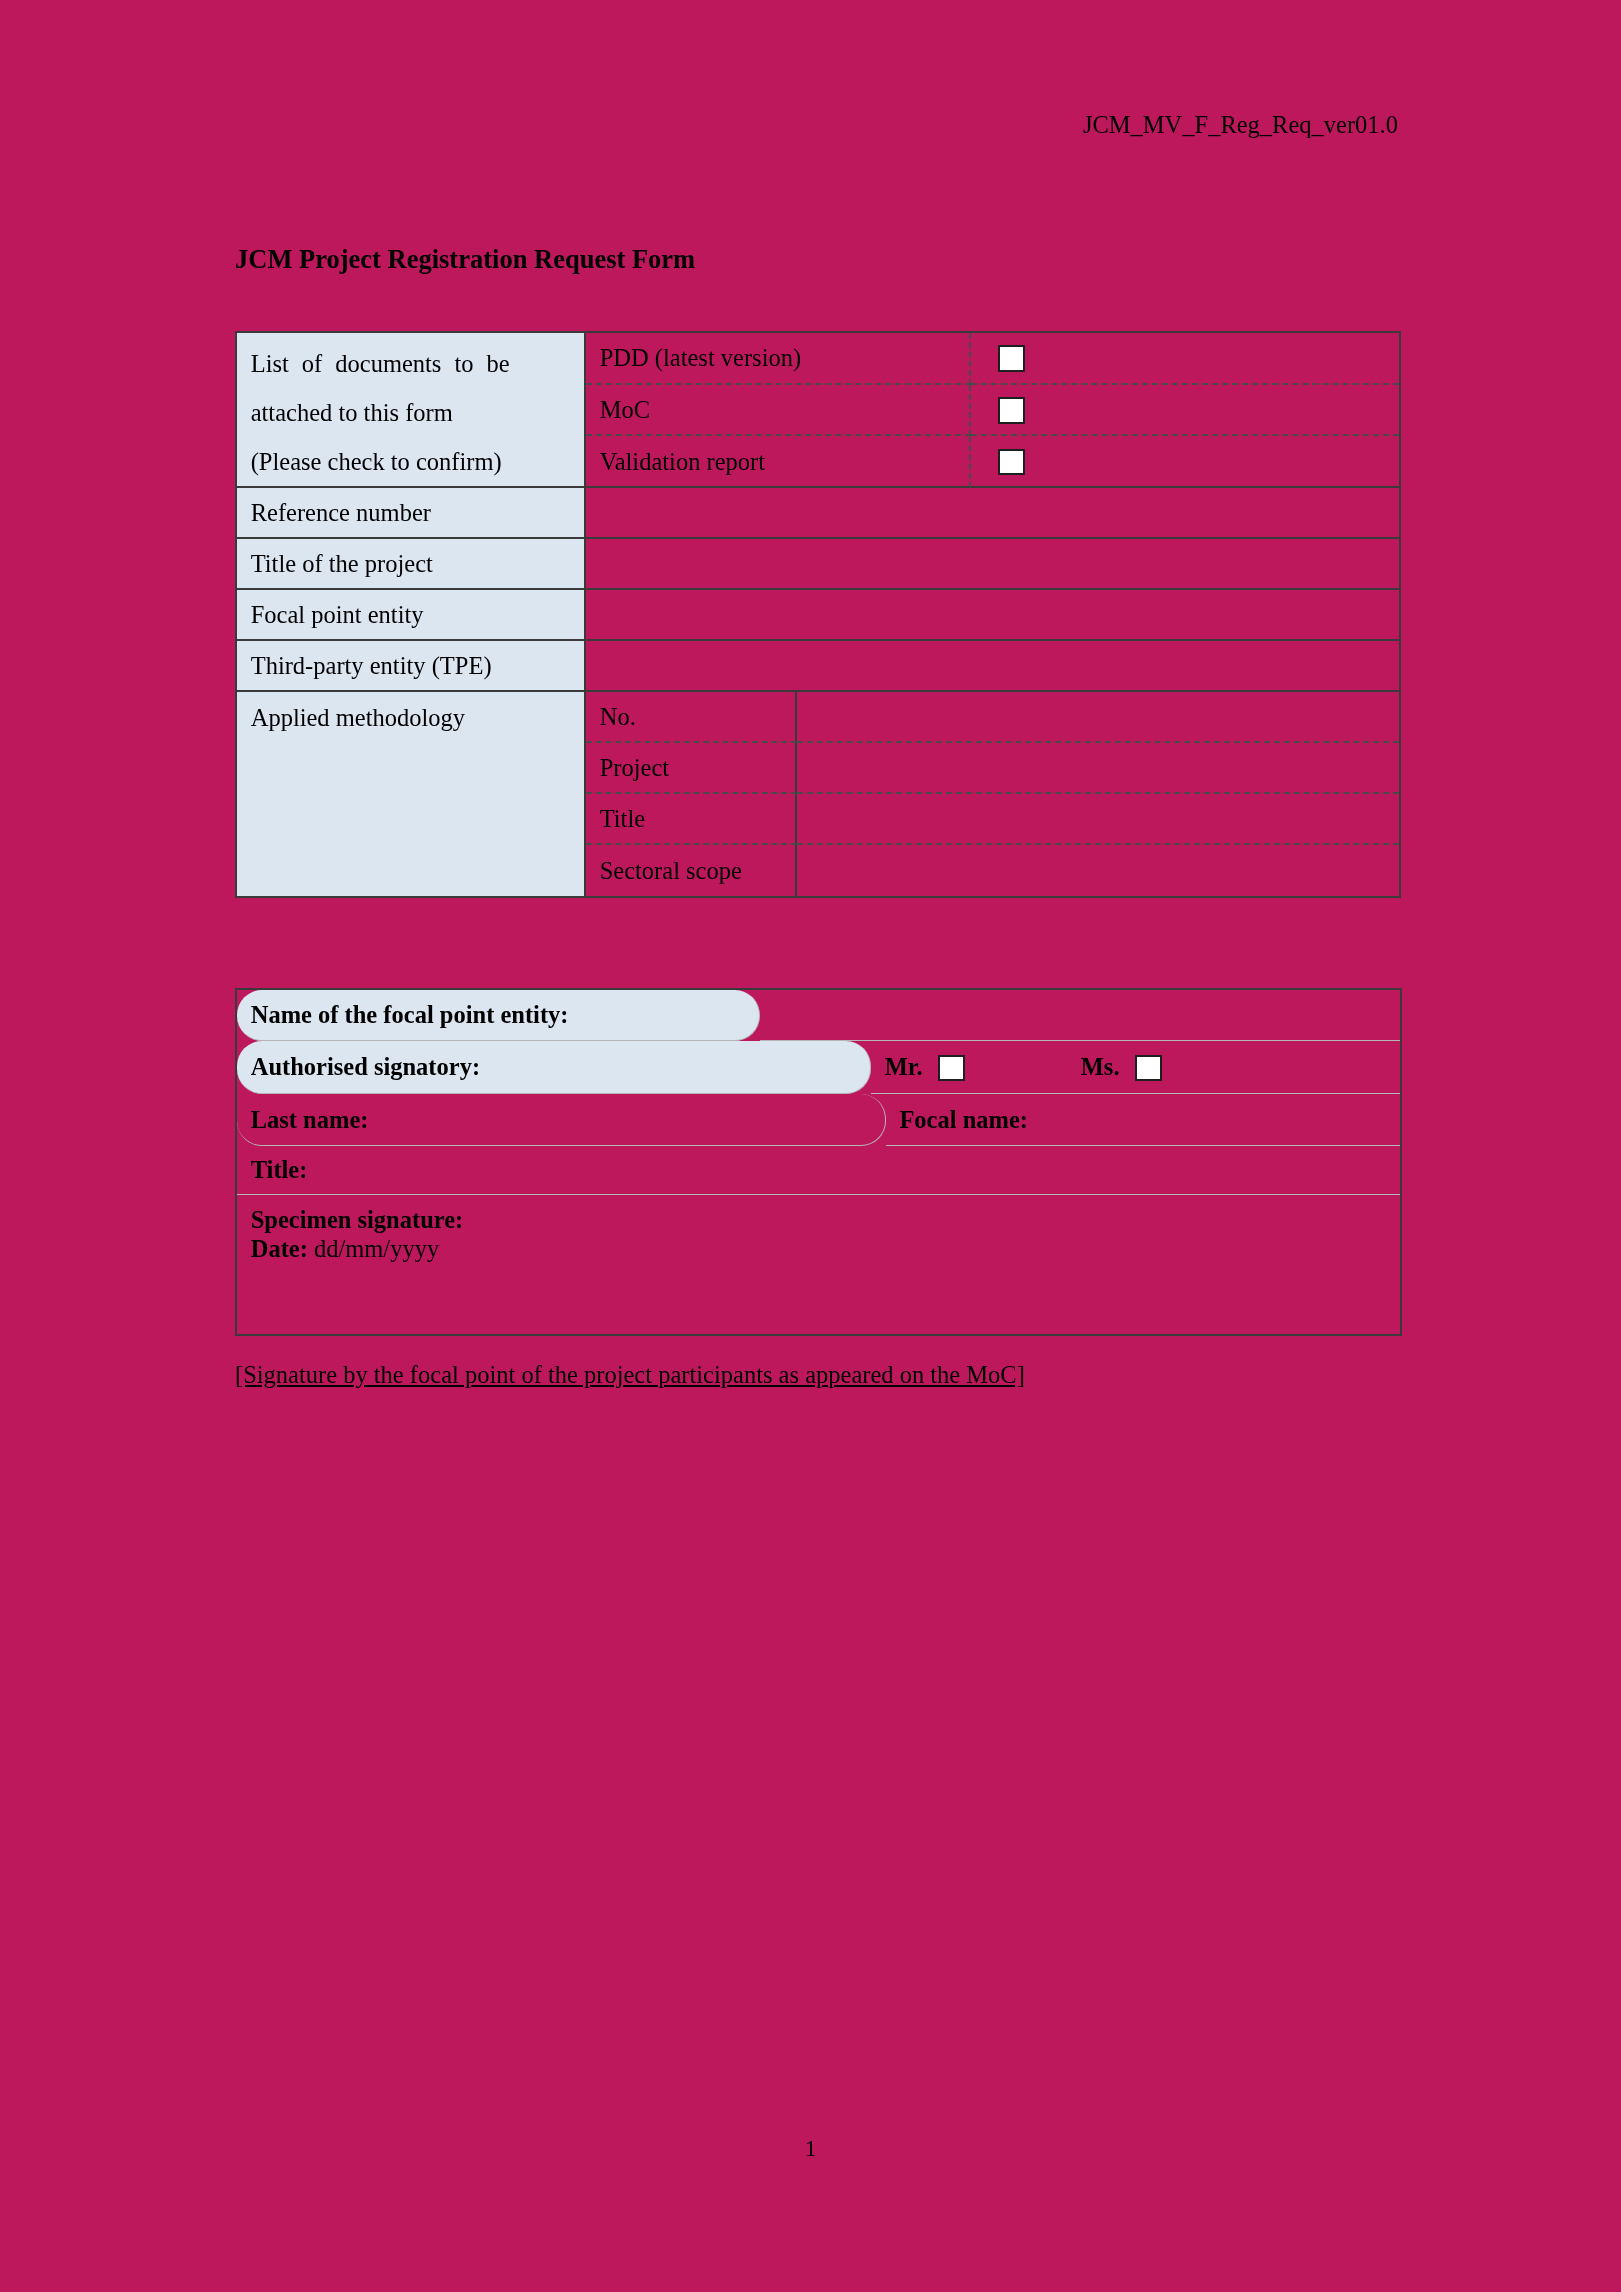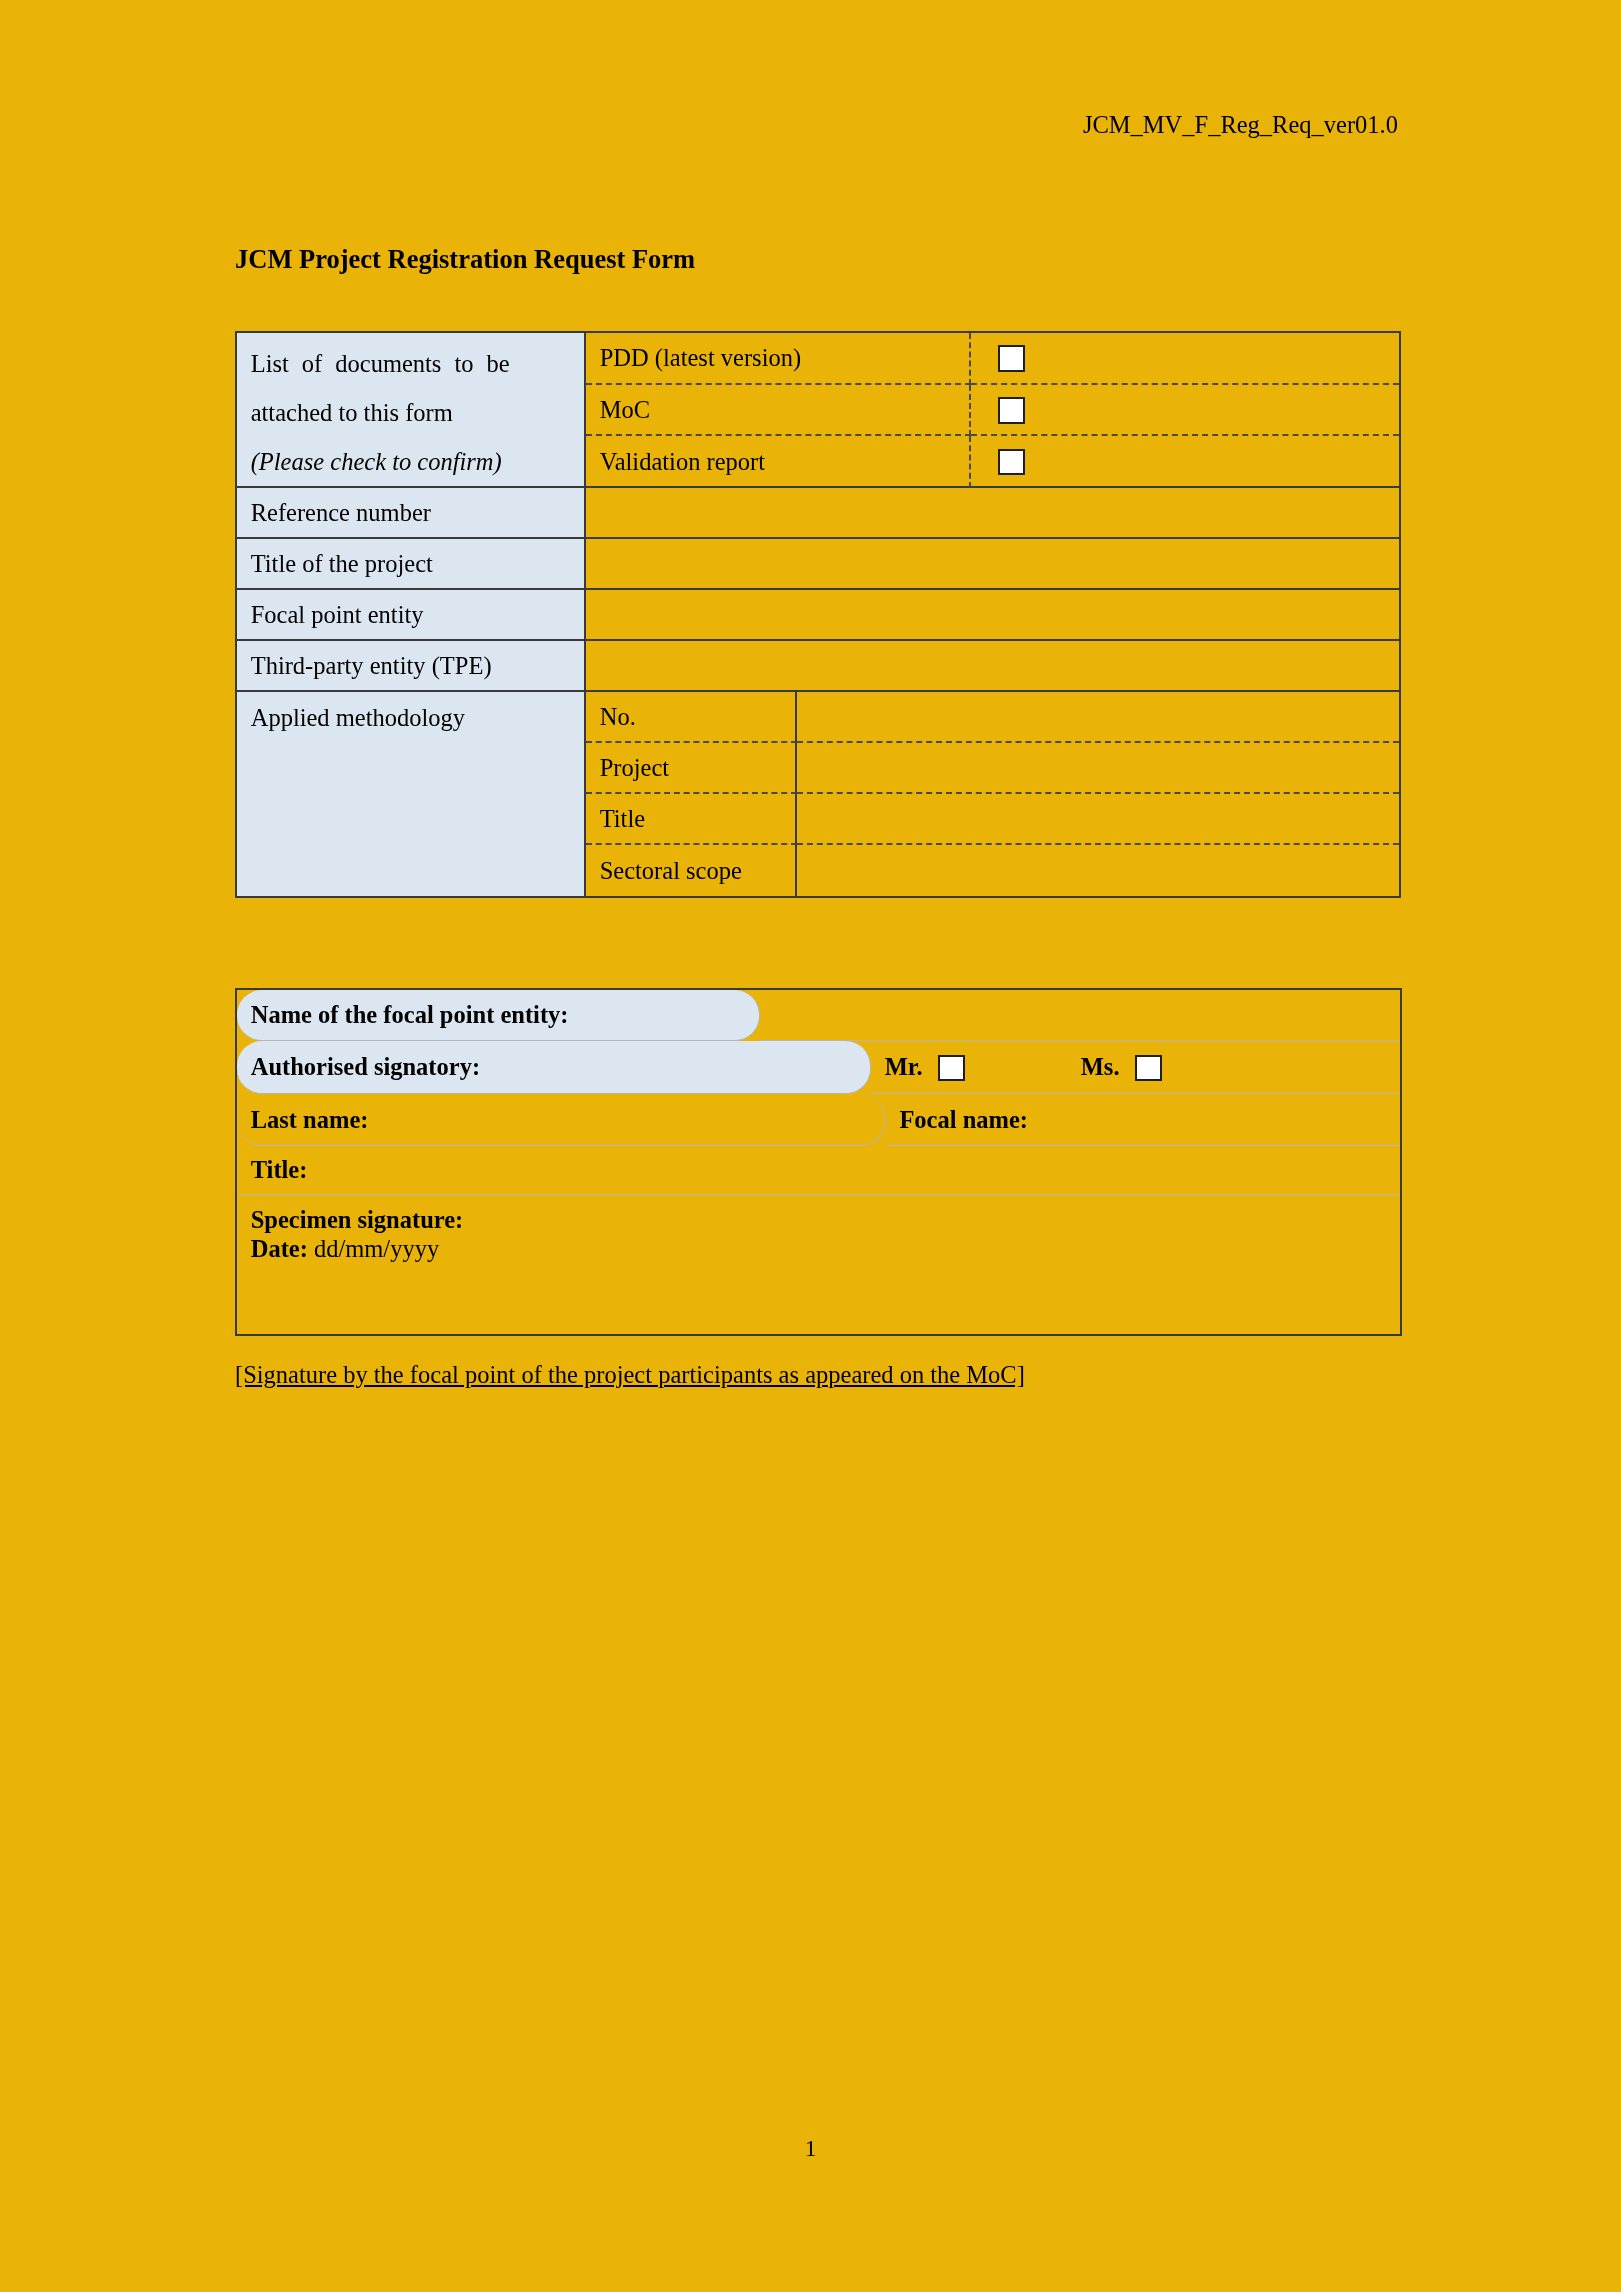--- a/index.html
+++ b/index.html
@@ -5,21 +5,21 @@
   * { margin: 0; padding: 0; box-sizing: border-box; }
   html, body { background: #ffffff; }
   body {
     font-family: "Liberation Serif", "DejaVu Serif", serif;
     color: #000000;
   }
   .page {
     position: relative;
     width: 1621px;
     height: 2293px;
-    background: #eab308;
+    background: #be185d;
     padding-left: 235px;
     padding-right: 223px;
     overflow: hidden;
   }
   .header-ref {
     margin-top: 110px;
     text-align: right;
     font-size: 24.5px;
     line-height: 29px;
   }
@@ -44,21 +44,21 @@
   .blue { background: #dce6f1; }
 
   .t1 .br-solid  { border-right: 2px solid #3a3a3a; margin-left: 40px; }
   .t1 .bb-solid  { border-bottom: 2px solid #3a3a3a; }
   .t1 .br-dash   { border-right: 2px dashed #4a4a4a; }
   .t1 .bb-dash   { border-bottom: 2px dashed #4a4a4a; }
 
   .attach-label { vertical-align: top; padding-top: 5.9px; }
   .attach-label .line { display: block; line-height: 49px; }
   .attach-label .just { word-spacing: 6.9px; }
-  .attach-label .it { font-style: italic; }
+  .attach-label .it { }
 
   .meth-label { vertical-align: top; }
   .meth-label .line { display: block; line-height: 51px; }
 
   .checkbox {
     display: inline-block;
     width: 26.5px;
     height: 26.5px;
     border: 2px solid #1f1f1f;
     background: #ffffff;

